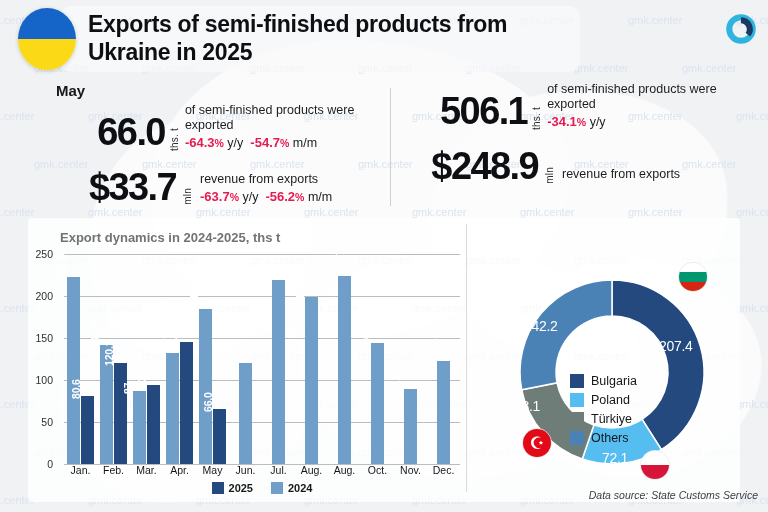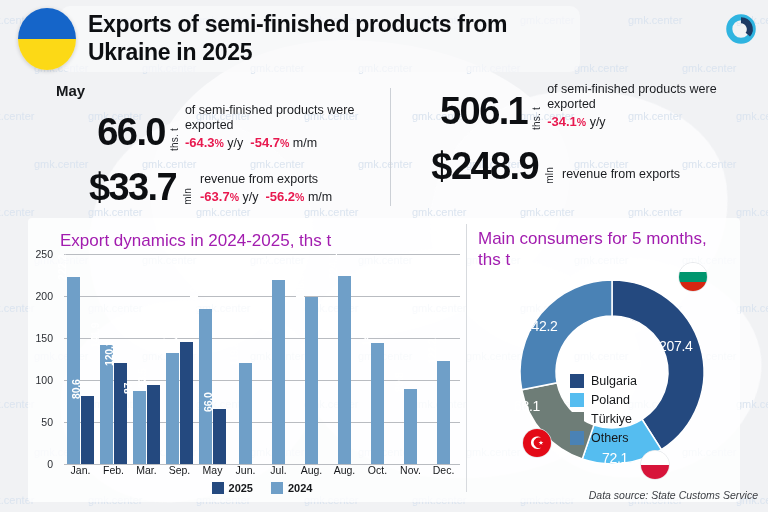--- a/index.html
+++ b/index.html
@@ -133,21 +133,21 @@
     position: absolute; left: 466px; top: 224px;
     width: 1px; height: 268px; background: #d7dade; z-index: 6;
   }
 
   
   #bar-section {
     position: absolute; left: 28px; top: 222px; width: 440px; height: 280px;
     z-index: 6;
   }
   .section-title {
-    font-size: 17px; font-weight: 400; color: #a21caf;
+    font-size: 13px; font-weight: 700; color: #737373;
     line-height: 1.25;
   }
   #bar-title { position: absolute; left: 32px; top: 8px; }
 
   #plot {
     position: absolute; left: 36px; top: 32px;
     width: 396px; height: 210px;
   }
   .gridline {
     position: absolute; left: 0; width: 396px; height: 1px;
@@ -531,21 +531,21 @@
           <div class="bar y2024" style="height: 102.648px; background: rgb(111, 159, 200);">
             <span class="vlabel">122.2</span>
           </div>
         </div>
       </div>
   </div>
   <div id="xaxis">
       <div class="xlab">Jan.</div>
       <div class="xlab">Feb.</div>
       <div class="xlab">Mar.</div>
-      <div class="xlab">Sep.</div>
+      <div class="xlab">Apr.</div>
       <div class="xlab">May</div>
       <div class="xlab">Jun.</div>
       <div class="xlab">Jul.</div>
       <div class="xlab">Aug.</div>
       <div class="xlab">Aug.</div>
       <div class="xlab">Oct.</div>
       <div class="xlab">Nov.</div>
       <div class="xlab">Dec.</div>
     </div>
   <div id="bar-legend">
@@ -554,21 +554,20 @@
         <span class="lt">2025</span>
       </div>
       <div class="li">
         <span class="sw" style="background: rgb(111, 159, 200);"></span>
         <span class="lt">2024</span>
       </div>
     </div>
 </div>
 
 <div id="donut-section">
-  <div class="section-title" id="donut-title">Main consumers for 5 months, ths t</div>
 
   <div id="donut-wrap">
     <svg id="donut-svg" width="212" height="212" viewBox="0 0 212 212">
         <path d="M 106 14 A 92 92 0 0 1 155.35392492889932 183.6414199645561 L 136.0415195219387 153.25999476103414 A 56 56 0 0 0 106 50 Z" fill="#24497f" stroke="#ffffff" stroke-width="1.5"></path>
         <path d="M 155.35392492889932 183.6414199645561 A 92 92 0 0 1 76.26985957509936 193.06387741374542 L 87.90339278484309 158.9954036431494 A 56 56 0 0 0 136.0415195219387 153.25999476103414 Z" fill="#55bdf0" stroke="#ffffff" stroke-width="1.5"></path>
         <path d="M 76.26985957509936 193.06387741374542 A 92 92 0 0 1 15.74276930462851 123.82224192413767 L 51.06081609846953 116.84832117121424 A 56 56 0 0 0 87.90339278484309 158.9954036431494 Z" fill="#6e7d77" stroke="#ffffff" stroke-width="1.5"></path>
         <path d="M 15.74276930462851 123.82224192413767 A 92 92 0 0 1 105.99999999999999 14 L 105.99999999999999 50 A 56 56 0 0 0 51.06081609846953 116.84832117121424 Z" fill="#4a82b5" stroke="#ffffff" stroke-width="1.5"></path>
       </svg>
 
     <div class="slice-label" id="lbl-bulgaria">207.4</div>

